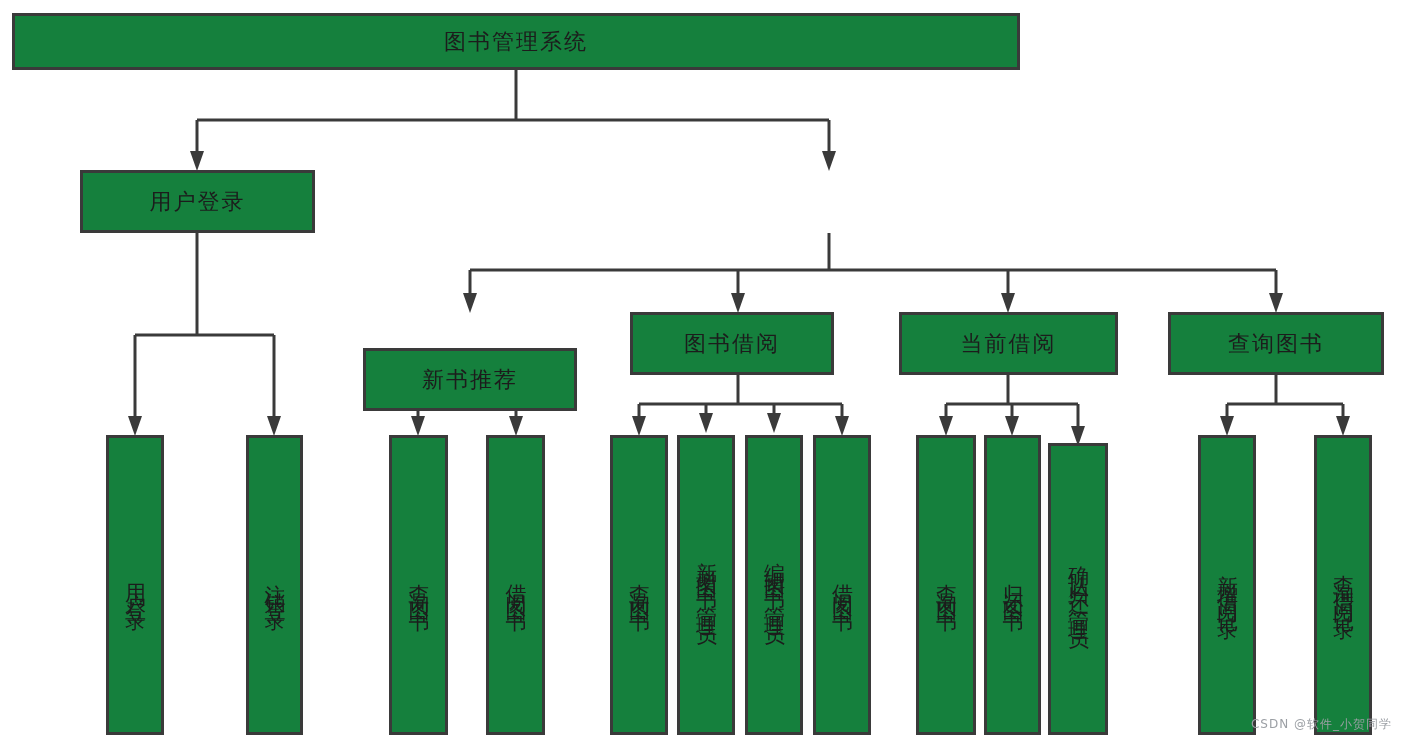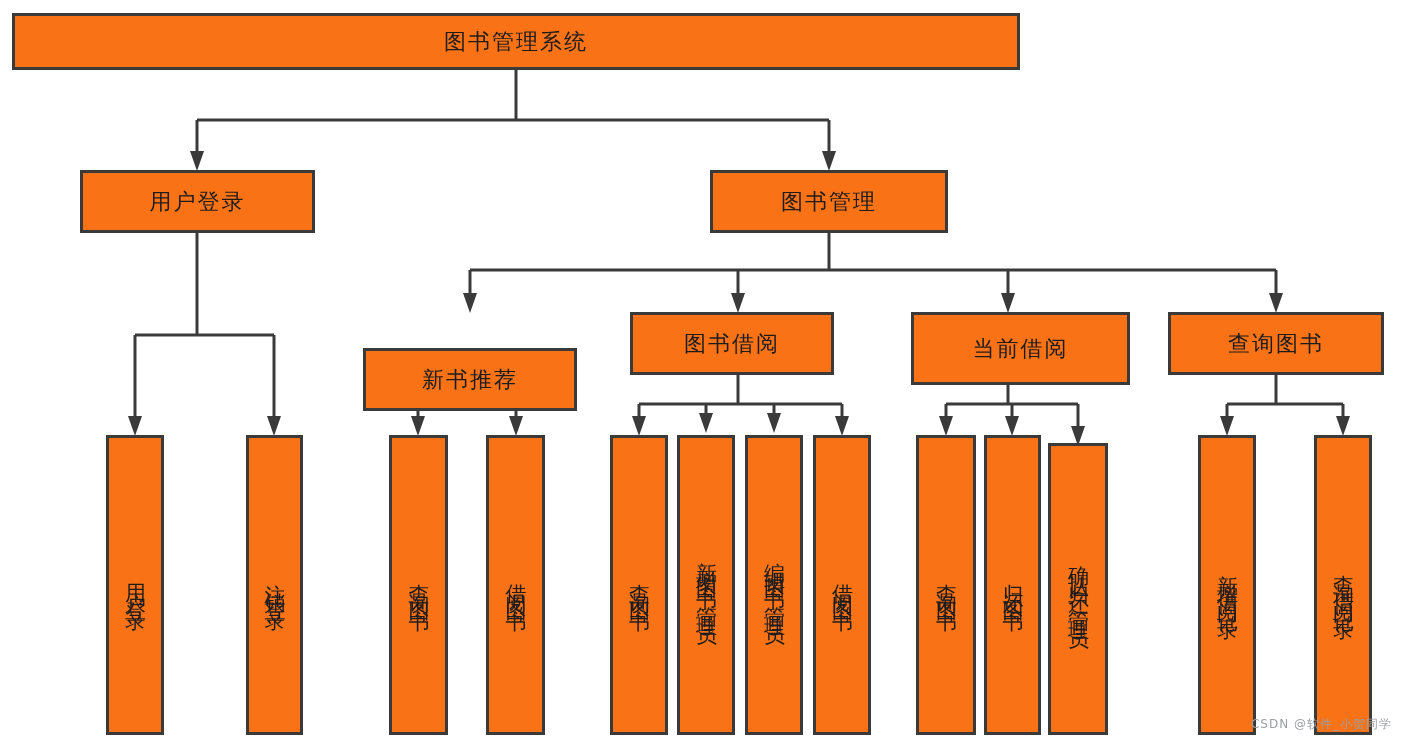--- a/index.html
+++ b/index.html
@@ -6,21 +6,21 @@
   .canvas {
     position:relative;
     width:1405px; height:747px;
     background:#ffffff;
     font-family:"DejaVu Sans","Liberation Sans",sans-serif;
     overflow:hidden;
   }
   .box {
     position:absolute;
     border:3px solid #3a3a3a;
-    background:#f97316;
+    background:#15803d;
     box-sizing:border-box;
     display:flex;
     align-items:center;
     justify-content:center;
     color:#1c1c1c;
   }
   .hlabel { font-size:22px; letter-spacing:2px; white-space:nowrap; }
   .leaf-box { top:435px; height:300px; }
   .vlabel {
     writing-mode:vertical-rl;
@@ -111,31 +111,28 @@
     </g>
   </svg>
 
   <div class="box" style="left:12px; top:13px; width:1008px; height:57px;">
     <span class="hlabel">图书管理系统</span>
   </div>
 
   <div class="box" style="left:80px; top:170px; width:235px; height:63px;">
     <span class="hlabel">用户登录</span>
   </div>
-  <div class="box" style="left:710px; top:170px; width:238px; height:63px;">
-    <span class="hlabel">图书管理</span>
-  </div>
 
   <div class="box" style="left:363px; top:312px; width:214px; height:63px;margin-top:36px;">
     <span class="hlabel">新书推荐</span>
   </div>
   <div class="box" style="left:630px; top:312px; width:204px; height:63px;">
     <span class="hlabel">图书借阅</span>
   </div>
-  <div class="box" style="left:899px; top:312px; width:219px; height:73px;margin-left:12px;">
+  <div class="box" style="left:899px; top:312px; width:219px; height:63px;">
     <span class="hlabel">当前借阅</span>
   </div>
   <div class="box" style="left:1168px; top:312px; width:216px; height:63px;">
     <span class="hlabel">查询图书</span>
   </div>
 
   <div class="box leaf-box" style="left:106px; width:58px;">
     <span class="vlabel">用户登录</span>
   </div>
   <div class="box leaf-box" style="left:246px; width:57px;">

